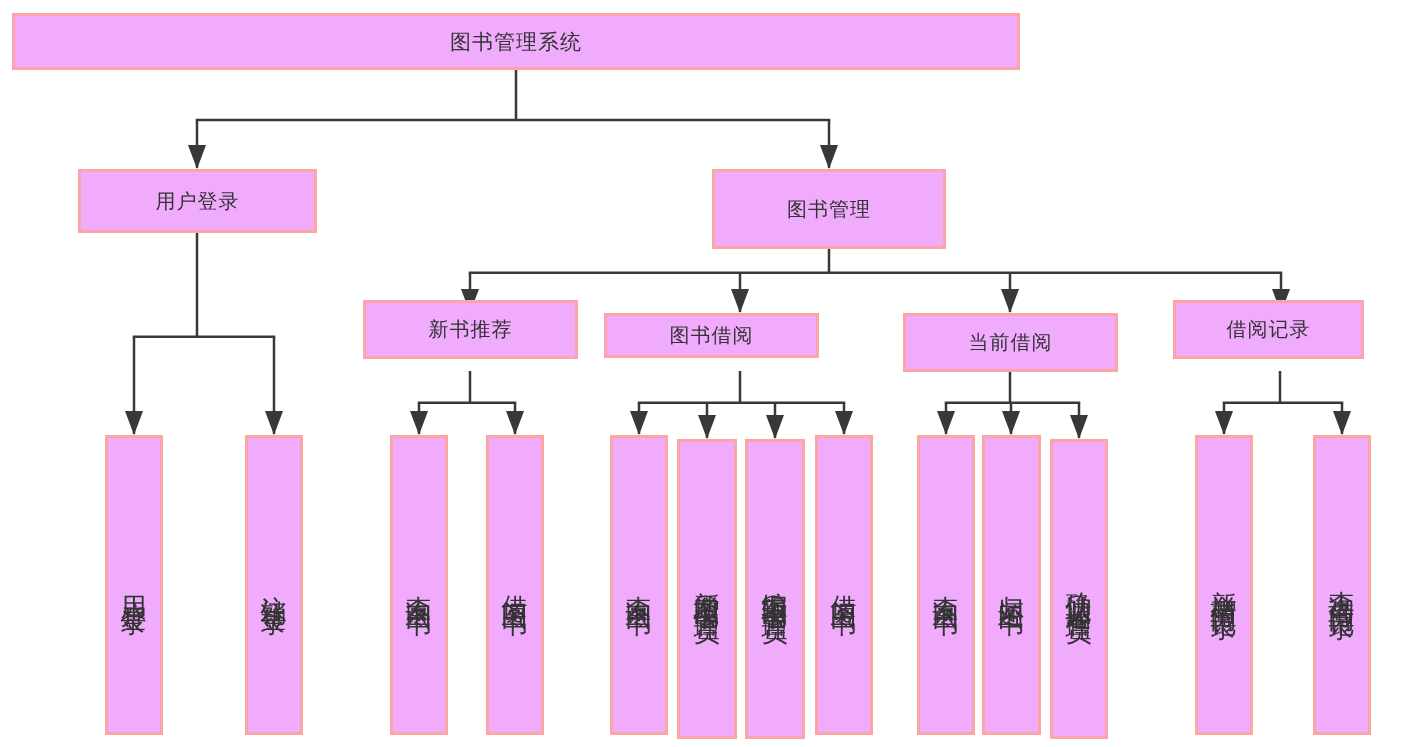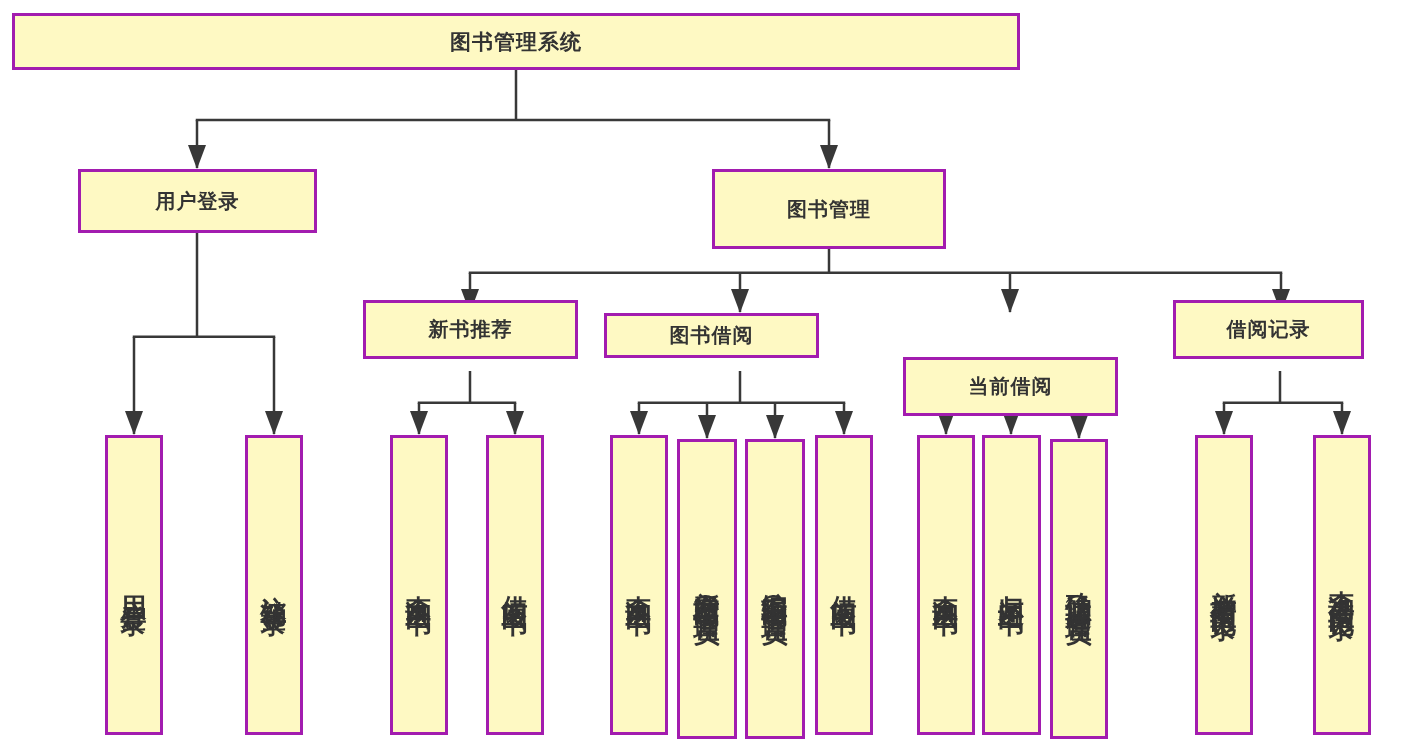--- a/index.html
+++ b/index.html
@@ -13,28 +13,27 @@
   }
   #connectors {
     position: absolute;
     left: 0; top: 0;
     width: 1405px; height: 747px;
     z-index: 1;
   }
   .node {
     position: absolute;
     box-sizing: border-box;
-    border: 3px solid #a21caf;
-    background: #fef9c3;
+    border: 3px solid #fca5a5;
+    background: #f0abfc;
     color: #333333;
     display: flex;
     align-items: center;
     justify-content: center;
     z-index: 2;
-    font-weight: bold;
   }
   .node.h { font-size: 20px; letter-spacing: 1px; }
   .node.root { font-size: 21px; }
   .node.v span {
     writing-mode: vertical-rl;
     text-orientation: mixed;
     font-size: 26px;
     letter-spacing: 5px;
     line-height: 1;
   }
@@ -96,21 +95,21 @@
     </g>
   </svg>
 
   <div class="node h root" style="left:12px; top:13px; width:1008px; height:57px;">图书管理系统</div>
 
   <div class="node h" style="left:78px; top:169px; width:239px; height:64px;">用户登录</div>
   <div class="node h" style="left:712px; top:169px; width:234px; height:80px;">图书管理</div>
 
   <div class="node h" style="left:363px; top:300px; width:215px; height:59px;">新书推荐</div>
   <div class="node h" style="left:604px; top:313px; width:215px; height:45px;">图书借阅</div>
-  <div class="node h" style="left:903px; top:313px; width:215px; height:59px;margin-top:44px;">当前借阅</div>
+  <div class="node h" style="left:903px; top:313px; width:215px; height:59px;">当前借阅</div>
   <div class="node h" style="left:1173px; top:300px; width:191px; height:59px;">借阅记录</div>
 
   <div class="node v" style="left:105px; top:435px; width:58px; height:300px;">
     <span>用户登录</span>
     </div>
   <div class="node v" style="left:245px; top:435px; width:58px; height:300px;">
     <span>注销登录</span>
     </div>
 
   <div class="node v" style="left:390px; top:435px; width:58px; height:300px;">

